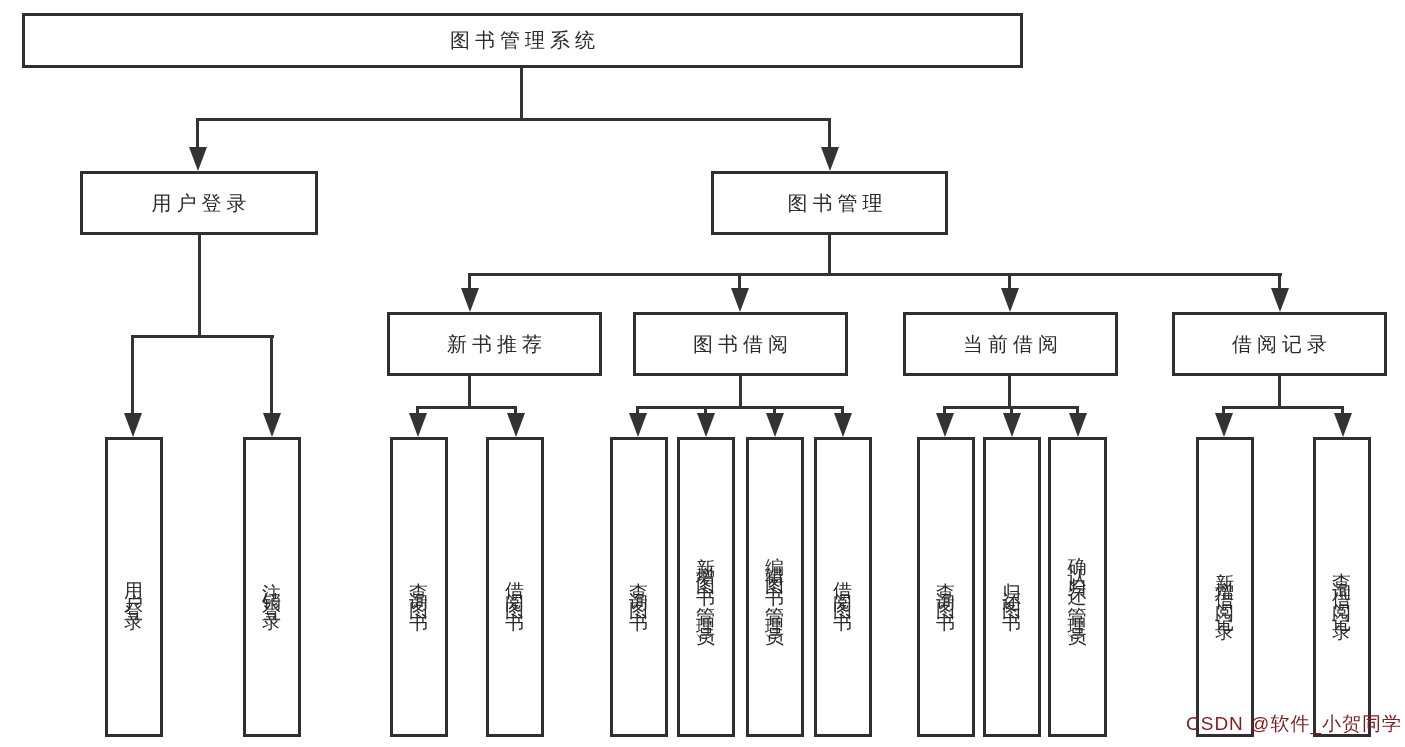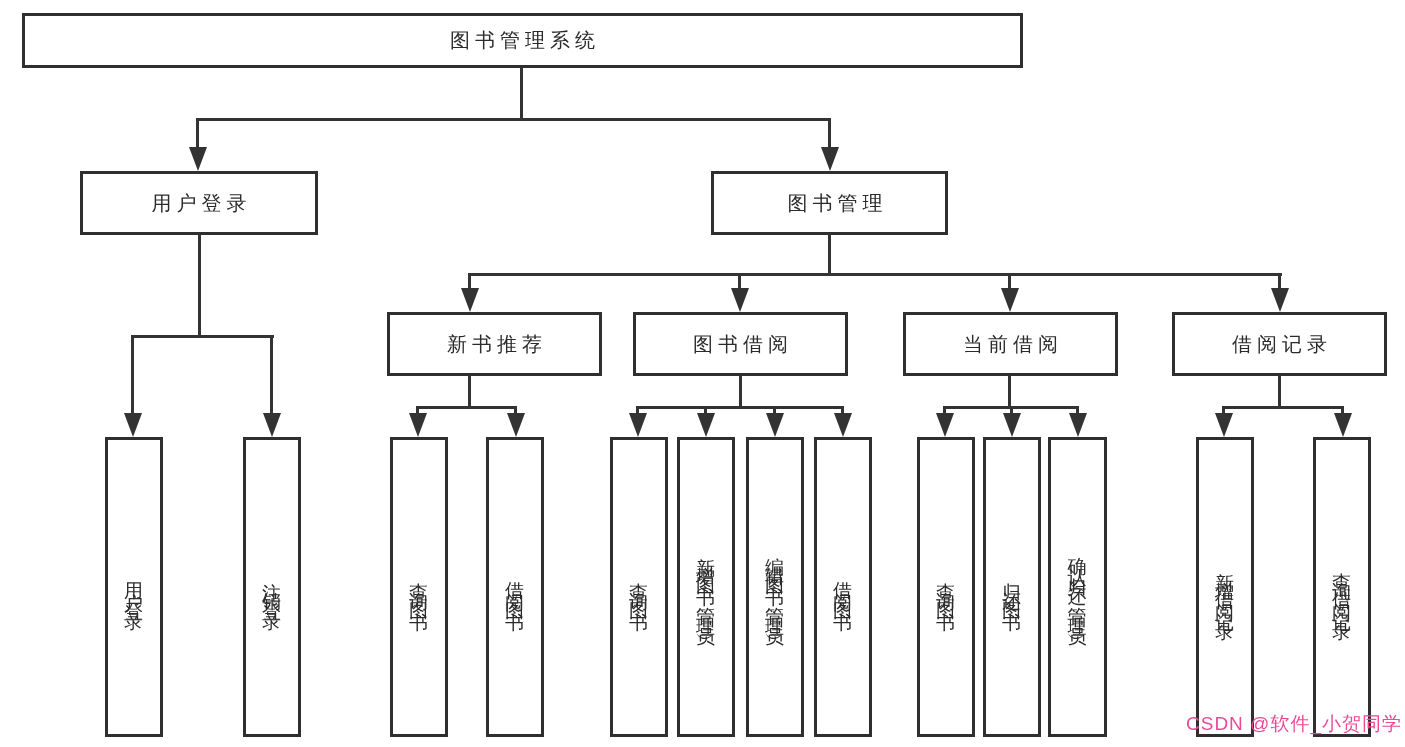--- a/index.html
+++ b/index.html
@@ -48,21 +48,21 @@
     height: 0;
     border-left: 9px solid transparent;
     border-right: 9px solid transparent;
     border-top: 24px solid #333333;
   }
   .watermark {
     position: absolute;
     left: 1186px;
     top: 711px;
     font-size: 19px;
-    color: #ec4899;
+    color: #7f1d1d;
     letter-spacing: 1px;
     white-space: nowrap;
     z-index: 10;
   }
 </style>
 </head>
 <body>
 
 <div id="canvas">
 

